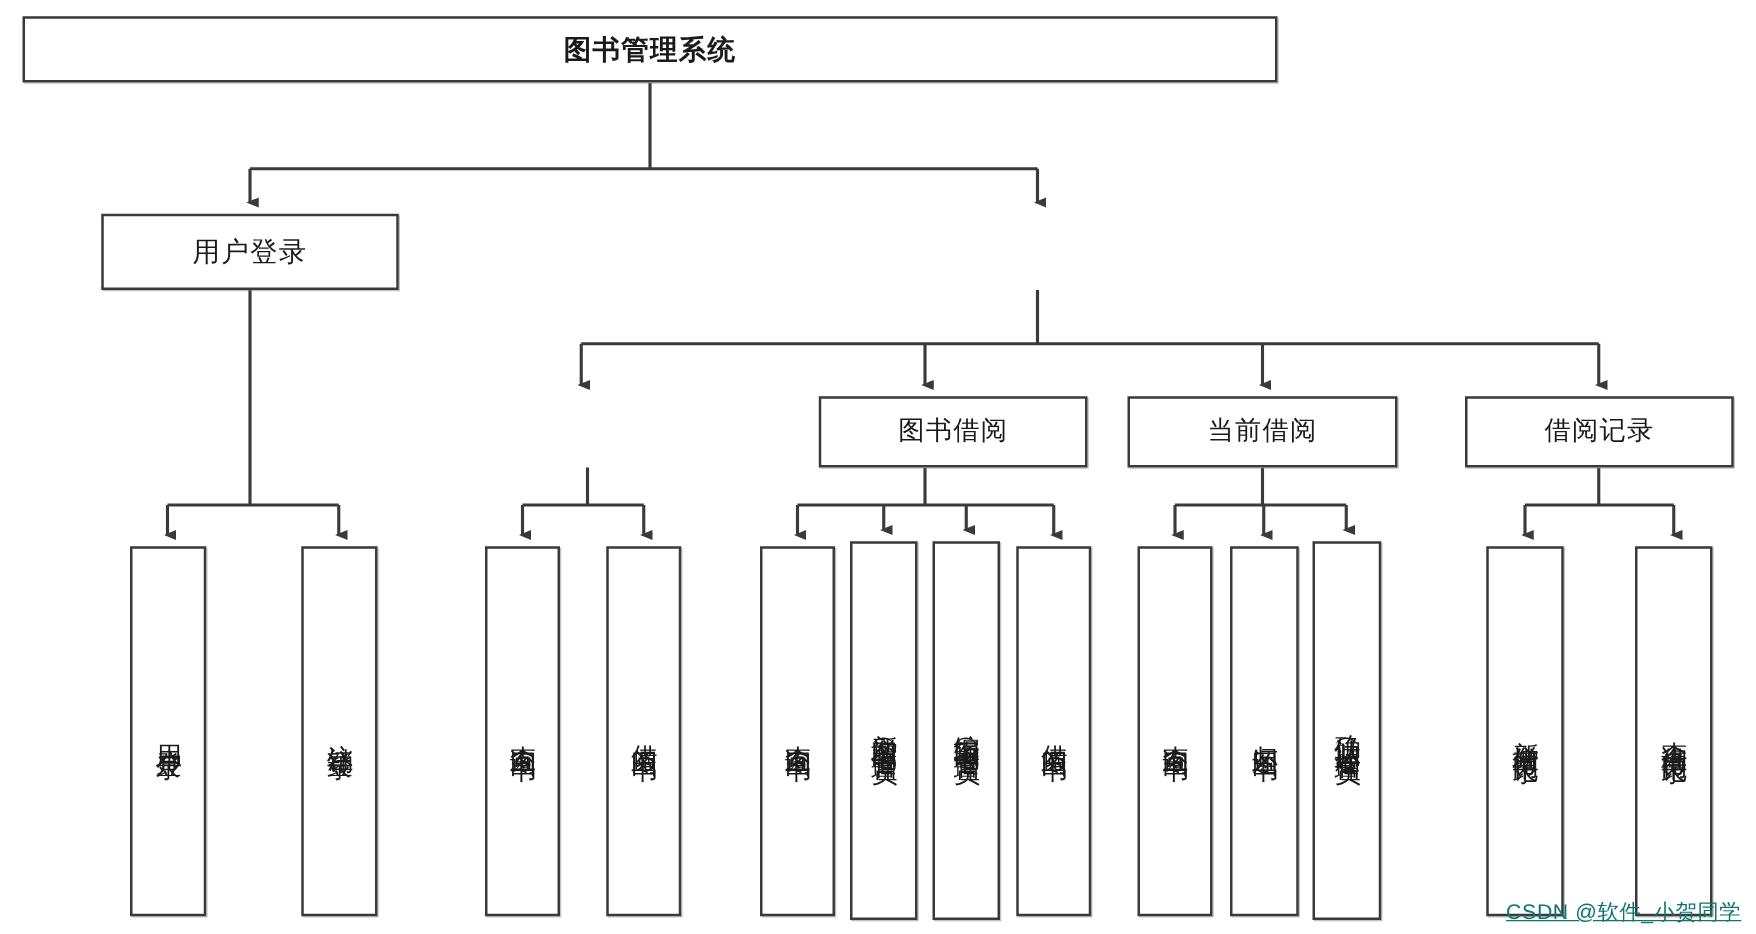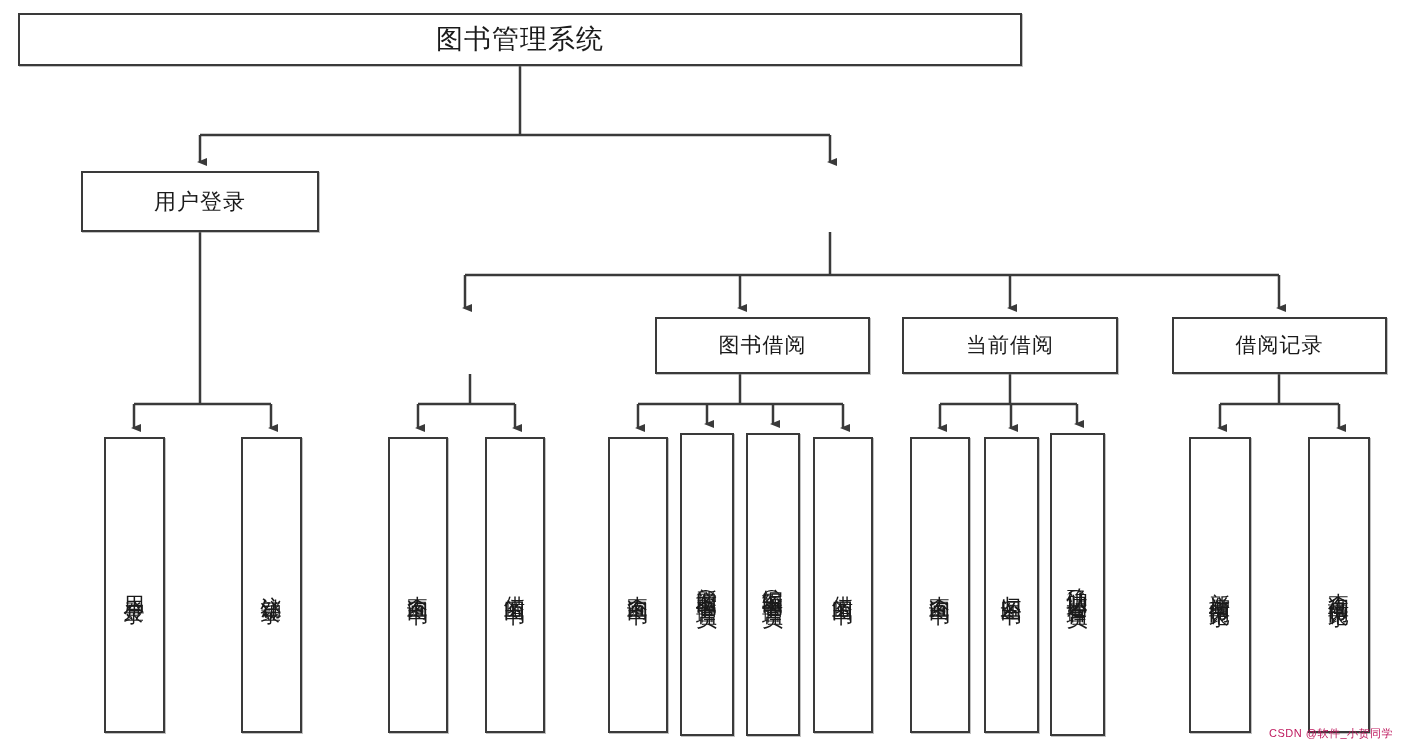--- a/index.html
+++ b/index.html
@@ -33,45 +33,46 @@
     justify-content: center;
     color: #1a1a1a;
     box-shadow: 1px 1px 0 rgba(120,120,120,0.45);
   }
   .node .label {
     display: block;
     letter-spacing: 1px;
     line-height: 1.25;
     white-space: nowrap;
   }
-  .node.root .label { font-size: 27px; }
+  .node.root .label { font-size: 22px; font-weight: bold; }
   .node.lvl2 .label { font-size: 22px; }
   .node.lvl3 .label { font-size: 21px; }
   .node.leaf {
     align-items: center;
     justify-content: center;
   }
   .node.leaf .label {
     writing-mode: vertical-rl;
     text-orientation: upright;
     font-size: 21px;
     letter-spacing: 3px;
     line-height: 1.1;
     white-space: nowrap;
   }
   .node.leaf.tall { border-width: 2px; }
   #watermark {
     position: absolute;
     right: 12px;
     bottom: 6px;
-    font-size: 11px;
-    color: #be185d;
+    font-size: 17px;
+    color: #0f766e;
     letter-spacing: 0.5px;
     white-space: nowrap;
     font-family: "Liberation Sans", "DejaVu Sans", sans-serif;
+    text-decoration: underline;
   }
 </style>
 </head>
 <body>
 
 <div id="canvas">
 
   <svg id="connectors" viewBox="0 0 1405 747" xmlns="http://www.w3.org/2000/svg">
     <defs>
       <marker id="arrow" markerWidth="10" markerHeight="10" refX="5" refY="7" orient="auto" markerUnits="userSpaceOnUse">

